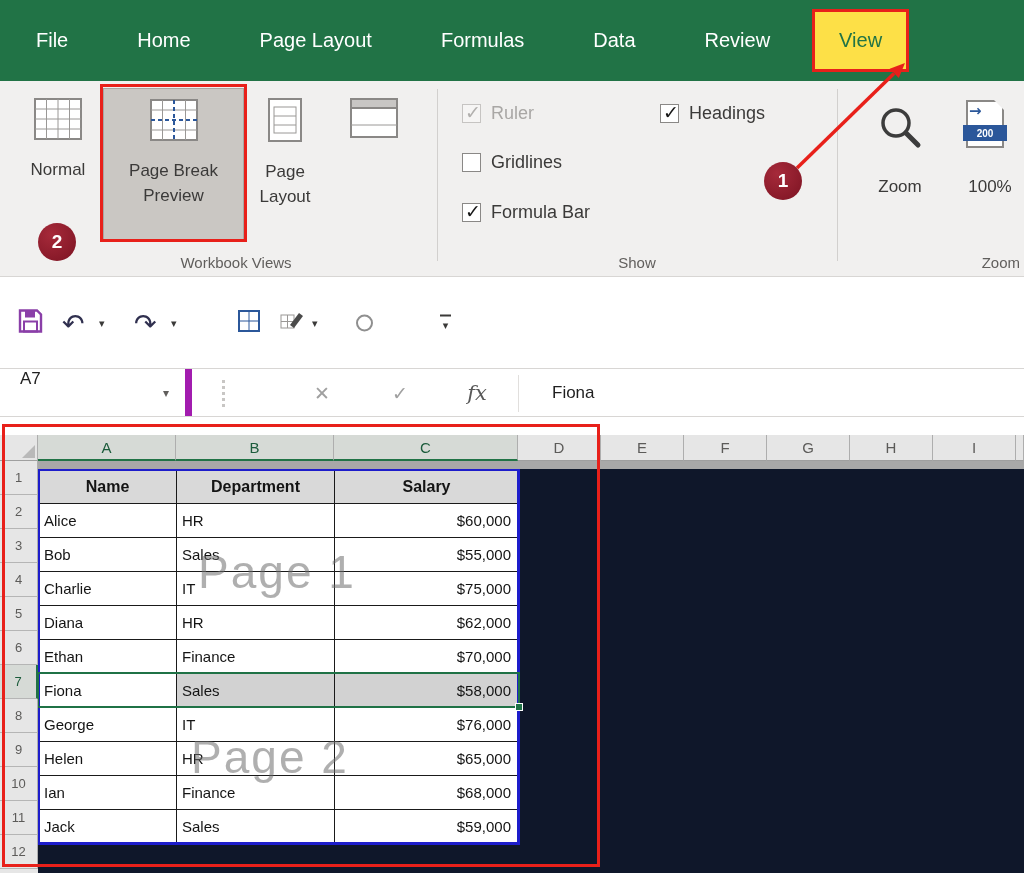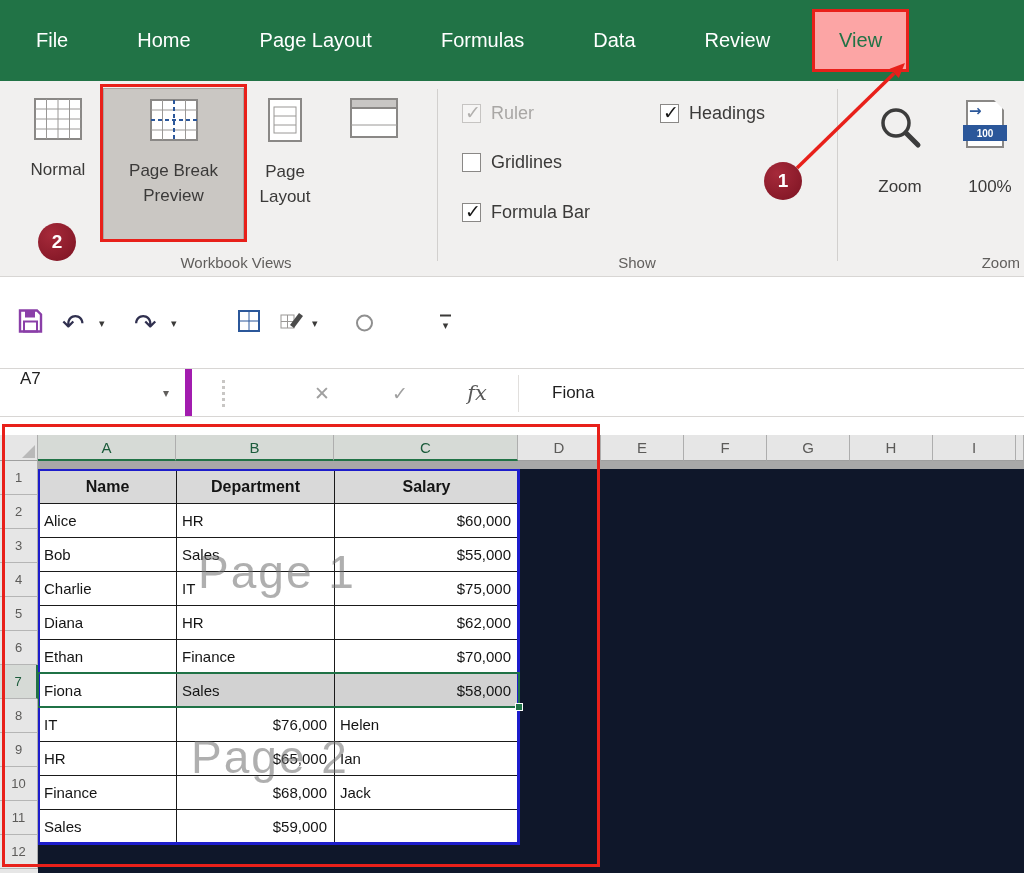--- a/index.html
+++ b/index.html
@@ -4,21 +4,21 @@
 <style>
   *{box-sizing:border-box;margin:0;padding:0}
   body{margin:0;background:#fff}
   .app{position:relative;width:1024px;height:873px;overflow:hidden;background:#fff;
        font-family:"Liberation Sans",sans-serif;-webkit-font-smoothing:antialiased}
 
   
   .tabbar{position:absolute;left:0;top:0;width:1024px;height:81px;background:#217346;
           display:flex;align-items:center;gap:21px;padding-left:12px}
   .tab{height:57px;display:flex;align-items:center;padding:0 24px;font-size:20px;color:#fff;white-space:nowrap}
-  .tab.active{background:#fca5a5;color:#217346;outline:3px solid #e8201a;outline-offset:0}
+  .tab.active{background:#fde047;color:#217346;outline:3px solid #e8201a;outline-offset:0}
 
   
   .ribbon{position:absolute;top:81px;left:0;width:1024px;height:196px;background:#f1f0ef;border-bottom:1px solid #d8d6d4}
   .grouplabel{position:absolute;bottom:5px;font-size:15px;color:#605e5c;text-align:center}
   .vsep{position:absolute;top:8px;width:1px;height:172px;background:#d2d0ce}
 
   .bigbtn{position:absolute;top:7px;height:152px;display:flex;flex-direction:column;align-items:center;
           padding-top:10px;font-size:17px;color:#3b3a39;text-align:center;line-height:1.5;cursor:default}
   .bigbtn .icon{margin-bottom:9px}
   .bigbtn.selected{background:#cac7c3;border:1px solid #a8a6a3}
@@ -200,21 +200,21 @@
             <circle cx="20" cy="20" r="13" fill="none" stroke="#3c3c3c" stroke-width="3.5"></circle>
             <line x1="30" y1="30" x2="42" y2="42" stroke="#3c3c3c" stroke-width="5" stroke-linecap="round"></line>
           </svg>
       </span>
     </div>
     <div class="zoomlbl" style="left:860px;top:96px;width:80px">Zoom</div>
 
     <div class="pageicon" style="left:966px;top:19px">
       <span class="fold"></span>
       <span class="arrow100">→</span>
-      <span class="badge100">100</span>
+      <span class="badge100">200</span>
     </div>
     <div class="zoomlbl" style="left:950px;top:96px;width:80px">100%</div>
 
     <div class="grouplabel" style="left:837px;width:183px;text-align:right">Zoom</div>
   </div>
 
   <div class="qat">
     <div class="qit" style="left:18px">
       <span>
         <svg width="25" height="25" viewBox="0 0 25 25">
@@ -330,20 +330,21 @@
         <div class="tc salary">$62,000</div>
 
         <div class="tc name">Ethan</div>
         <div class="tc dept">Finance</div>
         <div class="tc salary">$70,000</div>
 
         <div class="tc name">Fiona</div>
         <div class="tc dept hl">Sales</div>
         <div class="tc salary hl">$58,000</div>
 
+        <div class="tc name">George</div>
         <div class="tc dept">IT</div>
         <div class="tc salary">$76,000</div>
 
         <div class="tc name">Helen</div>
         <div class="tc dept">HR</div>
         <div class="tc salary">$65,000</div>
 
         <div class="tc name">Ian</div>
         <div class="tc dept">Finance</div>
         <div class="tc salary">$68,000</div>

